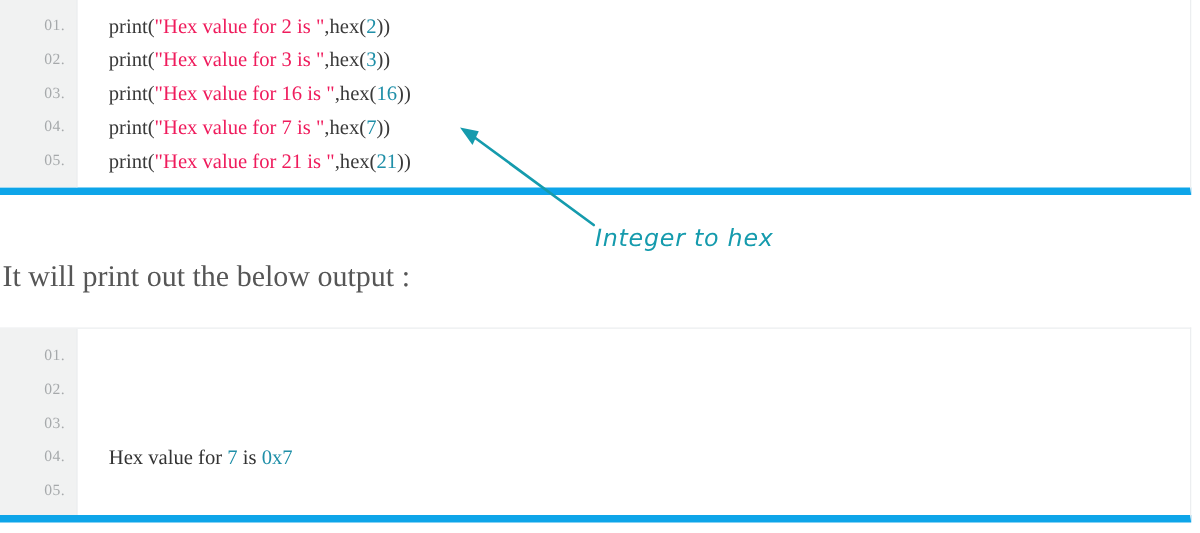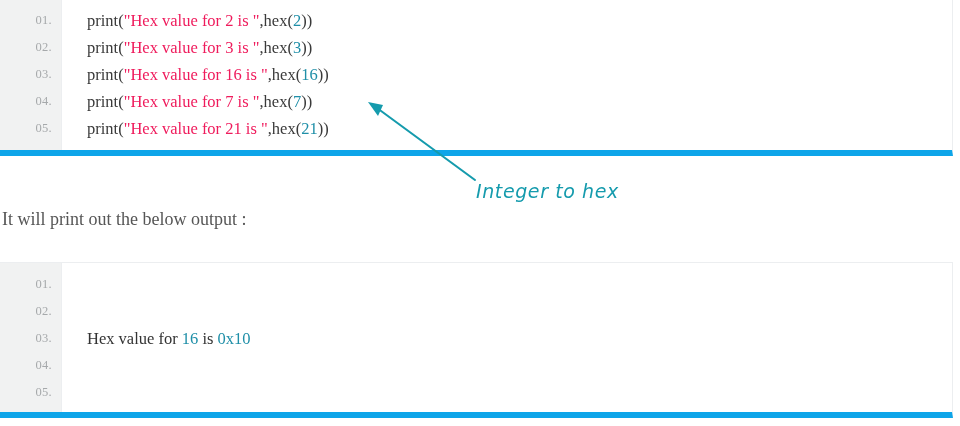--- a/index.html
+++ b/index.html
@@ -94,21 +94,21 @@
   .out-label { color: #333333; }
   .out-val   { color: #1f8fa8; }
   .out-hex   { color: #1f8fa8; }
 
   
   #below-output-text {
     position: absolute;
     left: 2px;
     top: 209px;
     font-family: "Liberation Serif", "DejaVu Serif", serif;
-    font-size: 18px;
+    font-size: 24px;
     color: #565656;
     white-space: nowrap;
   }
 
   
   #annotation-layer {
     position: absolute;
     left: 0;
     top: 0;
     width: 823px;
@@ -152,17 +152,17 @@
   <div id="annotation-label">Integer to hex</div>
 </div>
 
 <div id="below-output-text">It will print out the below output :</div>
 
 <div class="code-block" id="output-block">
   <div class="gutter"></div>
   <div class="lines">
       <div class="line"><span class="ln">01.</span></div>
       <div class="line"><span class="ln">02.</span></div>
-      <div class="line"><span class="ln">03.</span><span class="src"><span class="out-label">Hex value for </span><span class="out-val">16</span><span class="out-label"> is </span><span class="out-hex"> 0x10</span></span></div>
-      <div class="line"><span class="ln">04.</span></div>
+      <div class="line"><span class="ln">03.</span></div>
+      <div class="line"><span class="ln">04.</span><span class="src"><span class="out-label">Hex value for </span><span class="out-val">7</span><span class="out-label"> is </span><span class="out-hex"> 0x7</span></span></div>
       <div class="line"><span class="ln">05.</span></div>
     </div>
 </div>
 
 </body></html>

